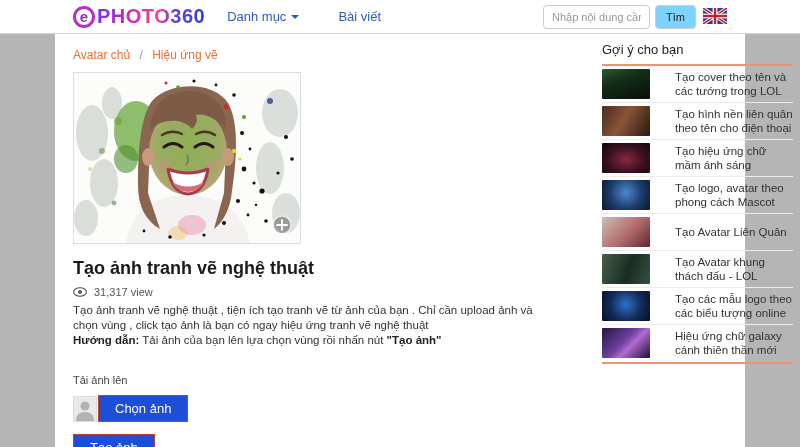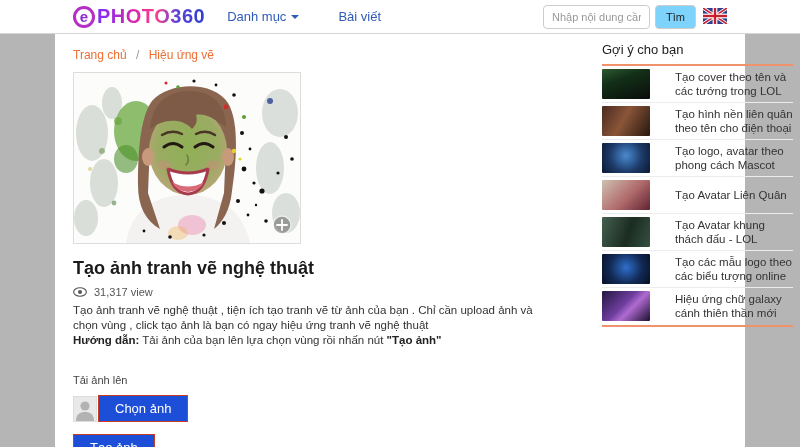--- a/index.html
+++ b/index.html
@@ -135,21 +135,21 @@
       <rect x="10.8" width="2.4" height="16" fill="#c5202e"></rect>
       <rect y="6.8" width="24" height="2.4" fill="#c5202e"></rect>
     </svg>
   </div>
 </div>
 
 <div class="page-wrap">
   <div class="container">
 
     <div class="breadcrumb">
-      <span class="bc-link">Trang chủ</span>
+      <span class="bc-link">Avatar chủ</span>
       <span class="bc-sep">/</span>
       <span class="bc-link">Hiệu ứng vẽ</span>
     </div>
 
     <div class="left-col">
 
       <div class="photo-frame">
         <svg width="226" height="170" viewBox="0 0 226 170">
           <rect width="226" height="170" fill="#fcfcfb"></rect>
 
@@ -289,20 +289,24 @@
         <div class="sb-item">
           <div class="sb-thumb thumb-1"></div>
           <div class="sb-label">Tạo cover theo tên và các tướng trong LOL</div>
         </div>
 
         <div class="sb-item">
           <div class="sb-thumb thumb-2"></div>
           <div class="sb-label">Tạo hình nền liên quân theo tên cho điện thoại</div>
         </div>
 
+        <div class="sb-item">
+          <div class="sb-thumb thumb-3"></div>
+          <div class="sb-label">Tạo hiệu ứng chữ mầm ánh sáng</div>
+        </div>
 
         <div class="sb-item">
           <div class="sb-thumb thumb-4"></div>
           <div class="sb-label">Tạo logo, avatar theo phong cách Mascot</div>
         </div>
 
         <div class="sb-item">
           <div class="sb-thumb thumb-5"></div>
           <div class="sb-label">Tạo Avatar Liên Quân</div>
         </div>

